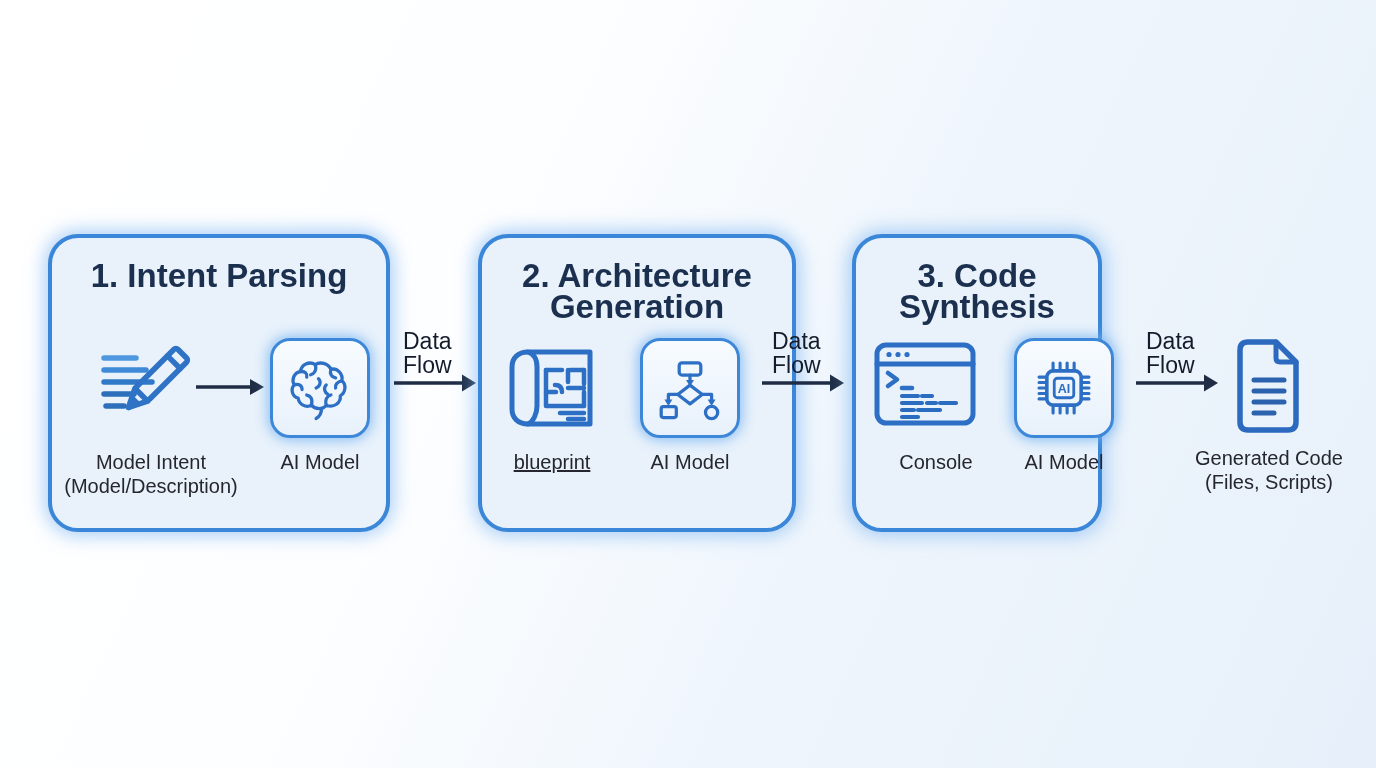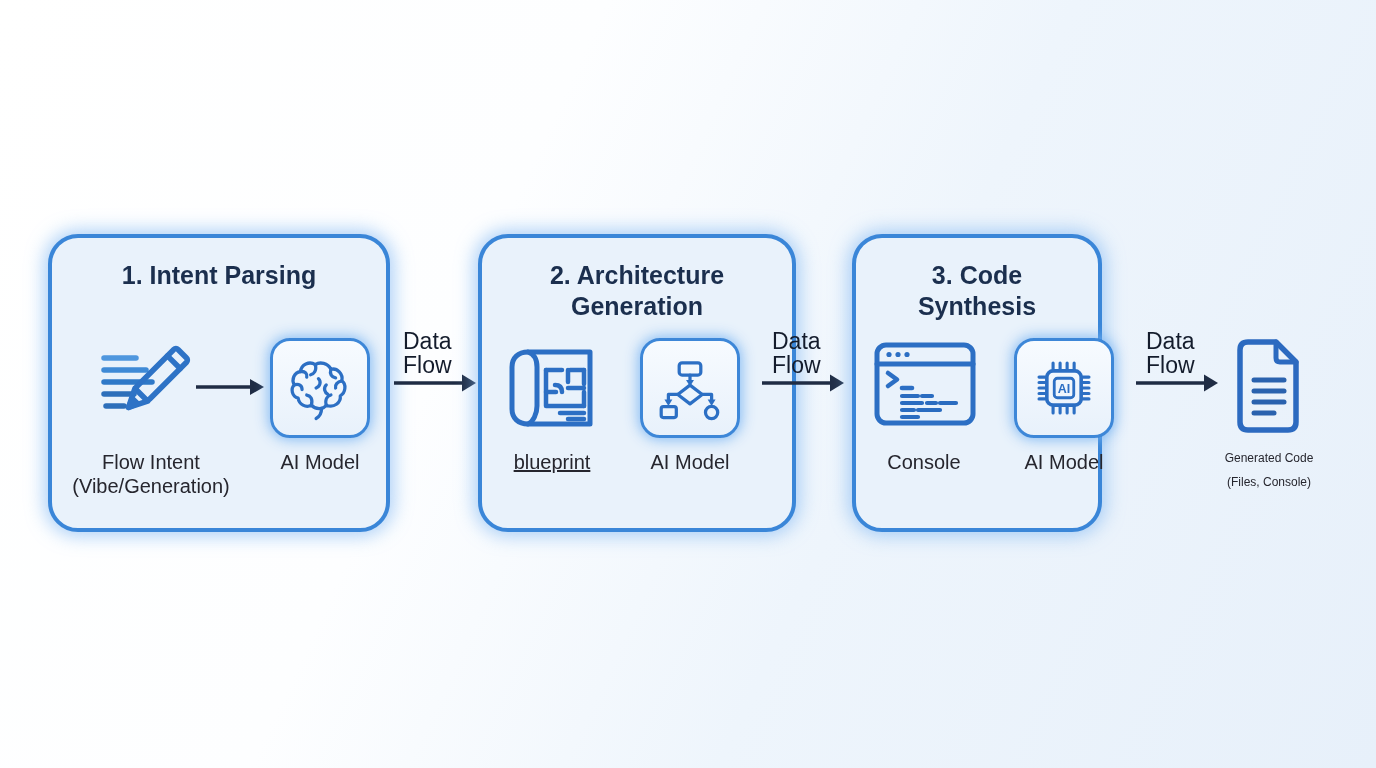--- a/index.html
+++ b/index.html
@@ -18,21 +18,21 @@
     box-sizing: border-box;
     border: 4px solid #3a86d8;
     border-radius: 30px;
     background: #e9f2fb;
     box-shadow: 0 0 18px 4px rgba(130, 185, 242, 0.65);
   }
   .stage-title {
     margin-top: 22px;
     padding: 0 14px;
     text-align: center;
-    font-size: 25px;
+    font-size: 33px;
     line-height: 31px;
     font-weight: bold;
     color: #1b2f4e;
   }
   .icon-slot { position: absolute; }
   .badge {
     position: absolute;
     width: 100px;
     height: 100px;
     box-sizing: border-box;
@@ -58,21 +58,21 @@
     line-height: 24px;
     color: #141c2c;
   }
   .flow-arrow { position: absolute; }
   .output-label {
     position: absolute;
     left: 1162px;
     top: 446px;
     width: 214px;
     text-align: center;
-    font-size: 12px;
+    font-size: 20px;
     line-height: 24px;
     color: #26262e;
   }
   svg { display: block; }
 </style>
 </head>
 <body>
 
 <div class="canvas">
 
@@ -112,22 +112,22 @@
         <path d="M78,41 C72,42 69,46 70,50"></path>
         <path d="M58,72 C56,64 60,60 64,59"></path>
         <path d="M39,72 C41,64 38,60 33,59"></path>
         <path d="M48,38 C52,42 50,48 45,50"></path>
         <path d="M58,46 C54,50 56,56 60,58"></path>
         <path d="M52,76 C52,83 49,87 45,89"></path>
       </svg>
     </div>
 
     <div class="item-label" style="left:6px; width:186px;">
-      <span style="display:block">Flow Intent</span>
-      <span style="display:block">(Vibe/Generation)</span>
+      <span style="display:block">Model Intent</span>
+      <span style="display:block">(Model/Description)</span>
     </div>
     <div class="item-label" style="left:216px; width:104px;">
       <span style="display:block">AI Model</span>
     </div>
   </div>
 
   <div class="flow-label" style="left:403px; top:329px;">
     <span style="display:block">Data</span>
     <span style="display:block">Flow</span>
   </div>
@@ -221,21 +221,21 @@
         <text x="50" y="56" text-anchor="middle" font-size="16" font-weight="bold" font-family="Liberation Sans, sans-serif" fill="#2c6fc4" stroke="none">AI</text>
         <g stroke-width="4">
           <path d="M36,18 L36,27 M45,18 L45,27 M54,18 L54,27 M63,18 L63,27"></path>
           <path d="M36,73 L36,82 M45,73 L45,82 M54,73 L54,82 M63,73 L63,82"></path>
           <path d="M18,36 L27,36 M18,43 L27,43 M18,50 L27,50 M18,57 L27,57 M18,64 L27,64"></path>
           <path d="M73,36 L82,36 M73,43 L82,43 M73,50 L82,50 M73,57 L82,57 M73,64 L82,64"></path>
         </g>
       </svg>
     </div>
 
-    <div class="item-label" style="left:8px; width:120px;text-align:center;">
+    <div class="item-label" style="left:20px; width:120px;text-align:center;">
       <span style="display:block">Console</span>
     </div>
     <div class="item-label" style="left:148px; width:120px;">
       <span style="display:block">AI Model</span>
     </div>
   </div>
 
   <div class="flow-label" style="left:1146px; top:329px;">
     <span style="display:block">Data</span>
     <span style="display:block">Flow</span>
@@ -254,16 +254,16 @@
       <g stroke-width="5" stroke="#2a62ae">
         <line x1="22" y1="42" x2="52" y2="42"></line>
         <line x1="22" y1="53" x2="52" y2="53"></line>
         <line x1="22" y1="64" x2="52" y2="64"></line>
         <line x1="22" y1="75" x2="42" y2="75"></line>
       </g>
     </svg>
   </div>
   <div class="output-label">
     <span style="display:block">Generated Code</span>
-    <span style="display:block">(Files, Console)</span>
+    <span style="display:block">(Files, Scripts)</span>
   </div>
 
 </div>
 
 </body></html>

